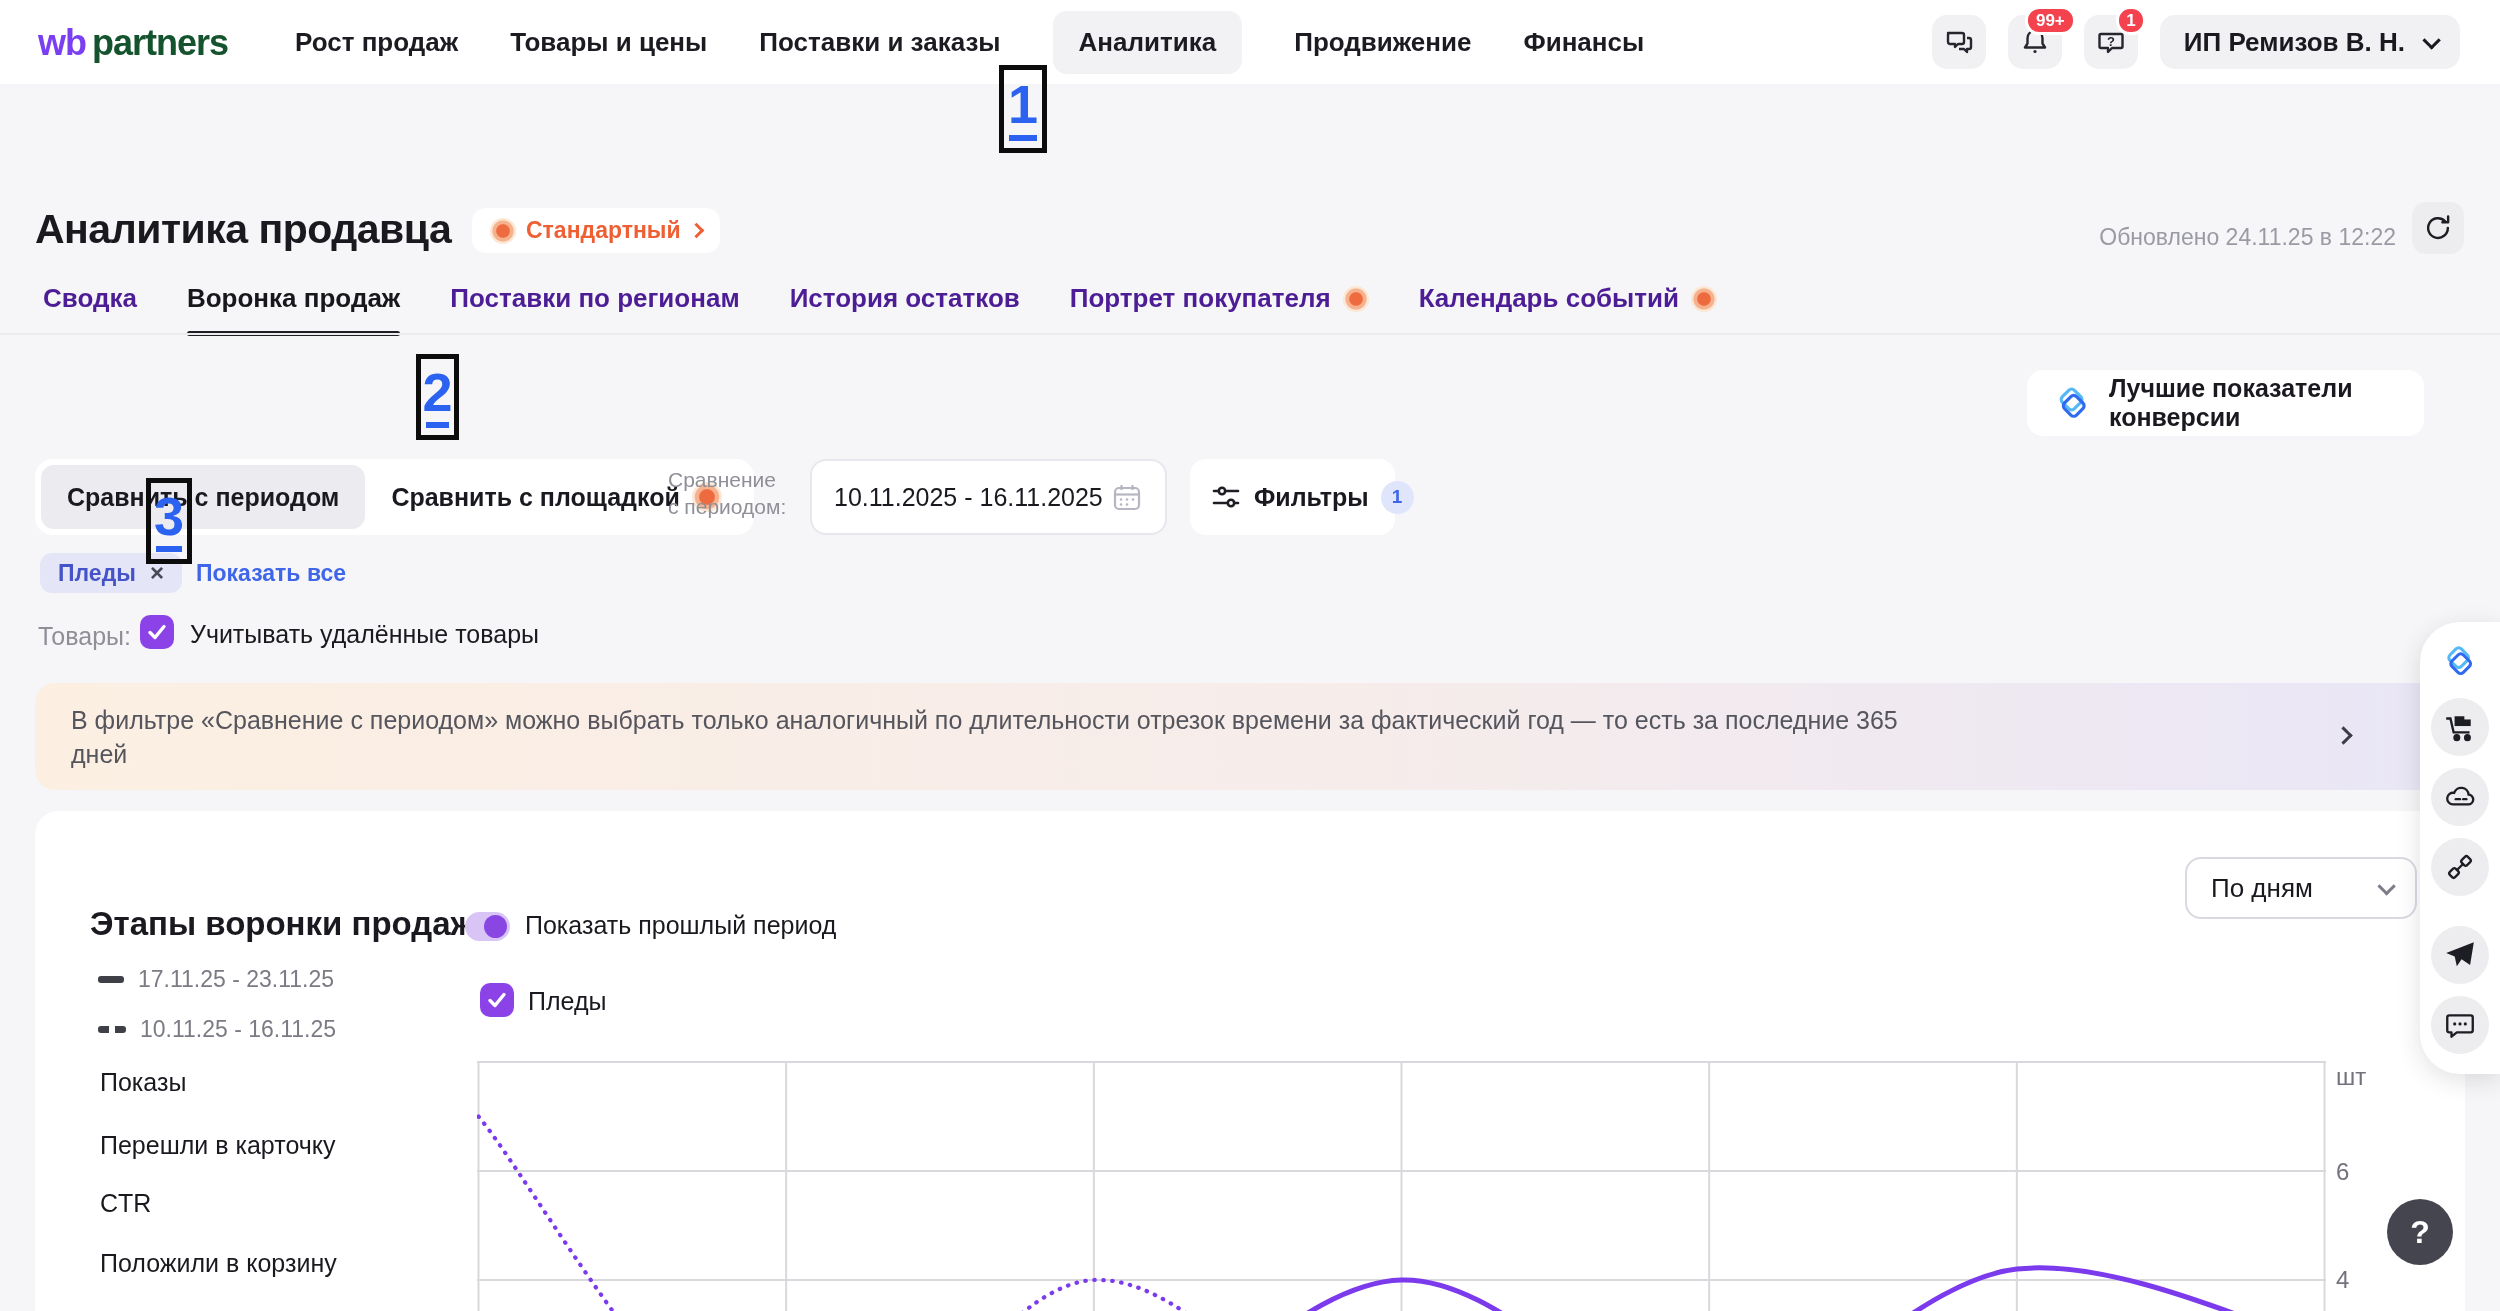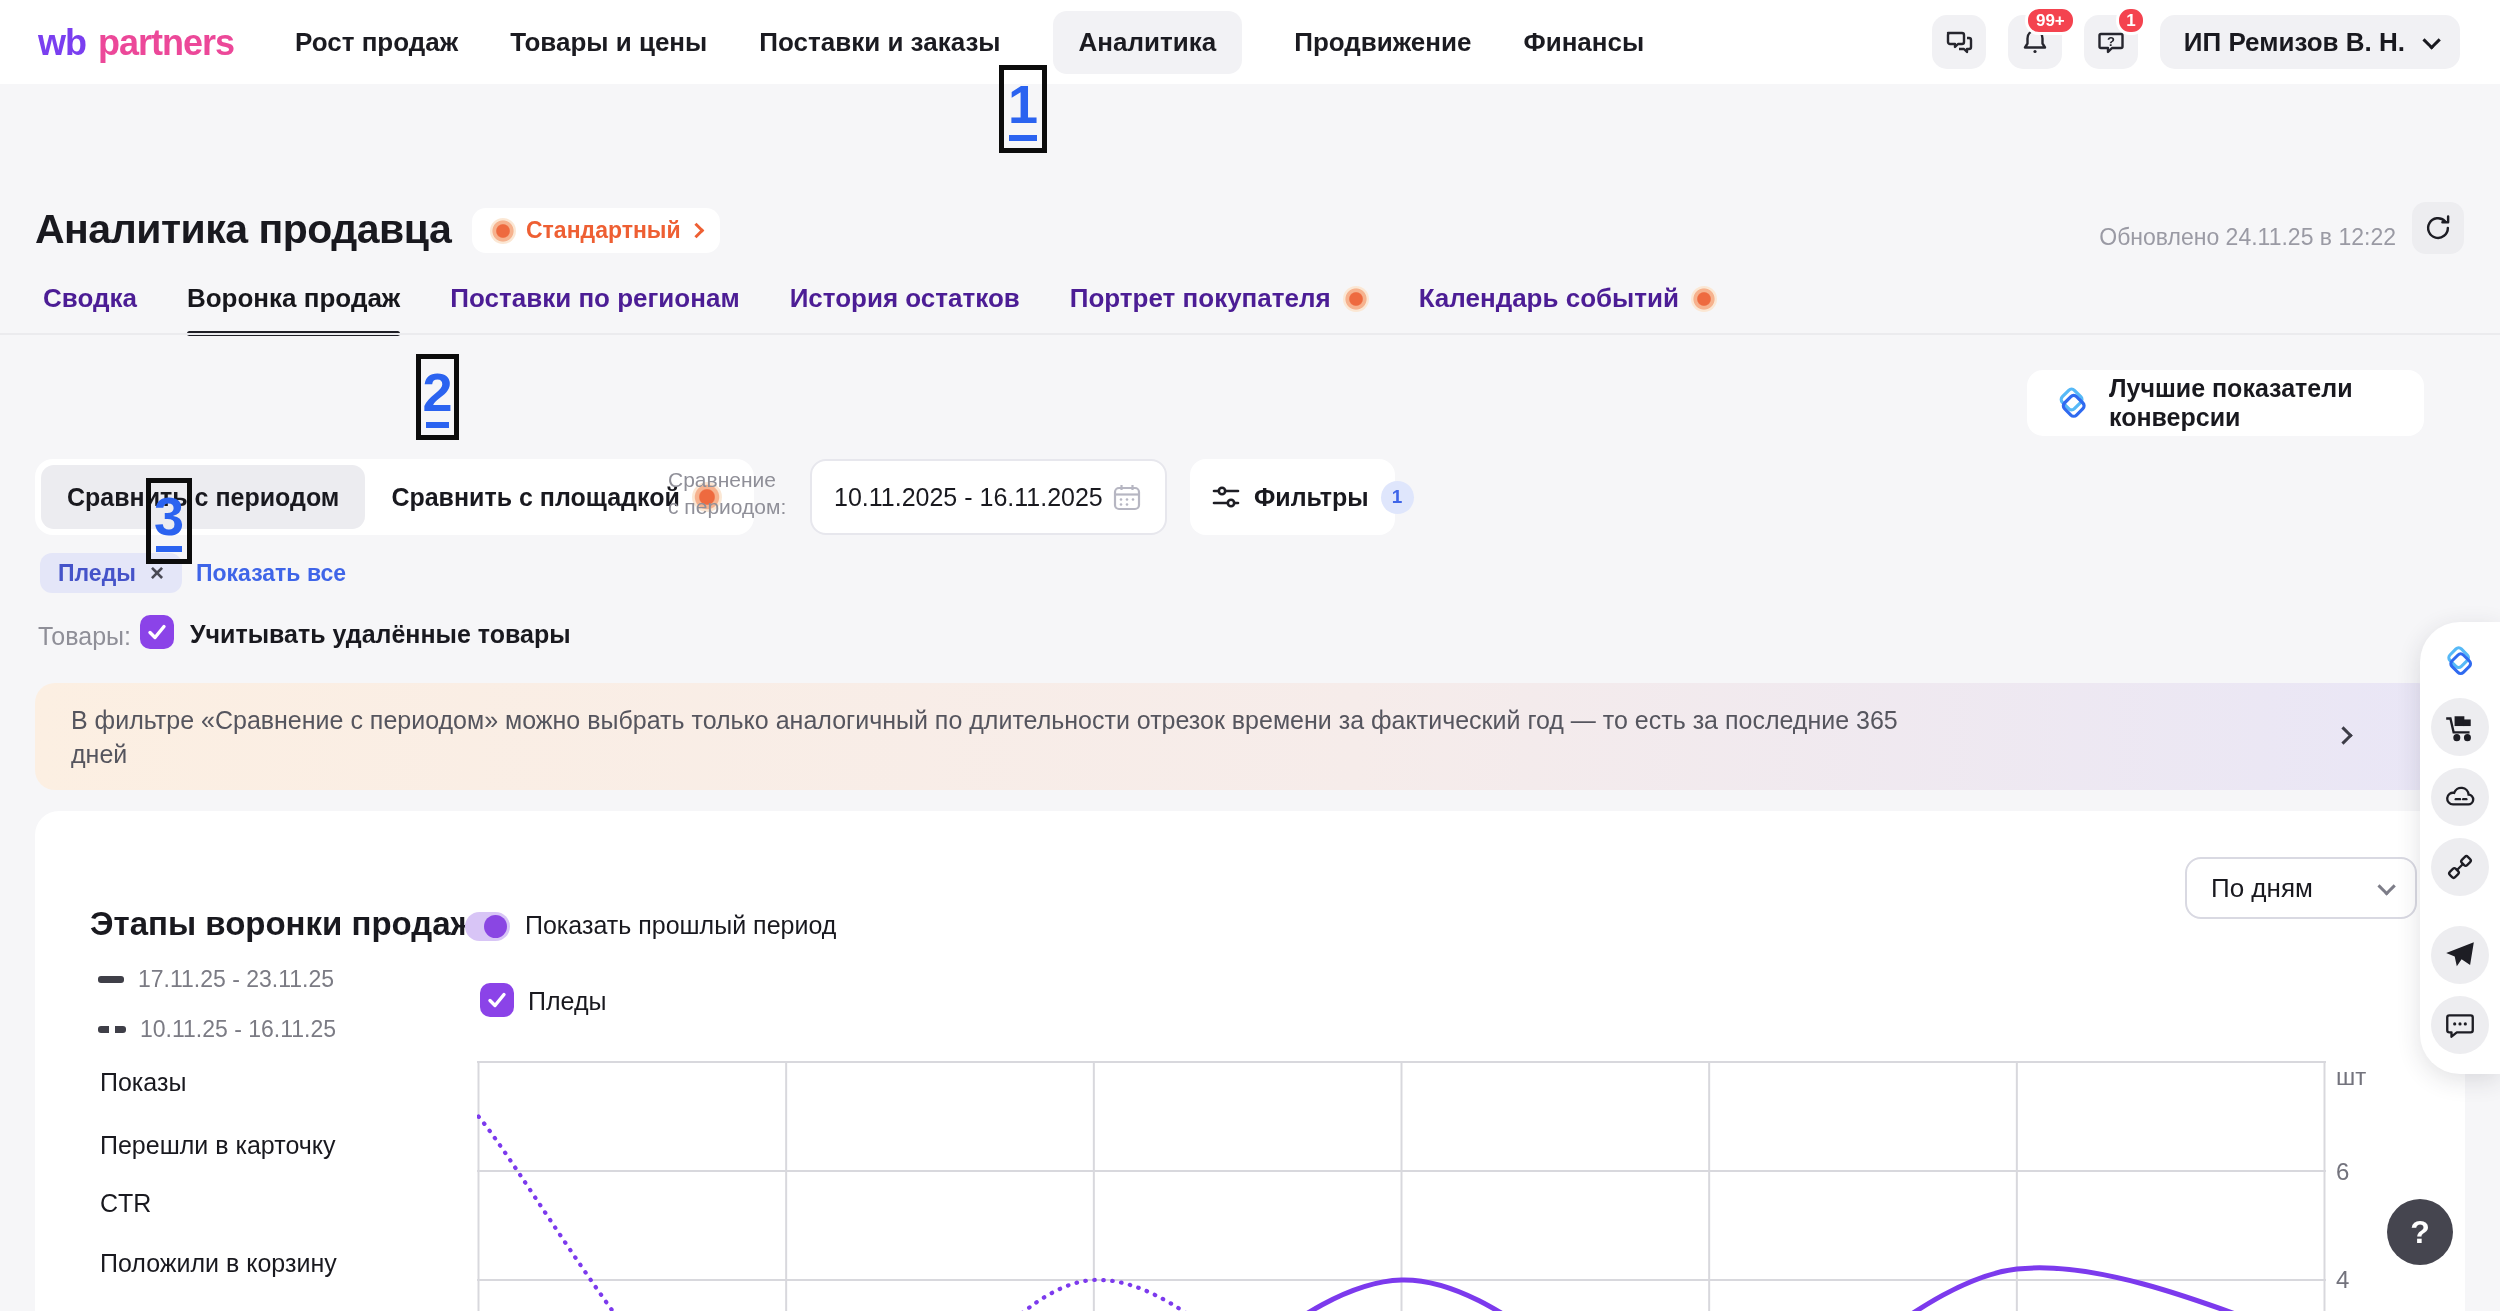--- a/index.html
+++ b/index.html
@@ -4,21 +4,21 @@
 <style>
   * { box-sizing: border-box; margin: 0; padding: 0; }
   body { background:#2a2a2e; font-family:"Liberation Sans", sans-serif; }
   #screen { position:relative; width:2500px; height:1311px; background:#f6f6f8; overflow:hidden;
             font-family:"Liberation Sans", sans-serif; color:#19191f; }
 
   
   .topbar { position:absolute; left:0; top:0; width:2500px; height:84px; background:#ffffff; z-index:5; }
   .logo { position:absolute; left:38px; top:22px; font-size:36px; font-weight:700; letter-spacing:-1px; }
   .logo .wb { color:#7a3ff0; }
-  .logo .partners { color:#ec4899; margin-left:12px; }
+  .logo .partners { color:#14532d; margin-left:6px; }
   .nav { position:absolute; left:295px; top:0; height:84px; display:flex; align-items:center; gap:52px; }
   .nav-item { font-size:26px; font-weight:600; color:#1b1b21; white-space:nowrap; cursor:pointer; }
   .nav-item.pill { background:#f2f2f5; border-radius:14px; padding:16px 26px; }
   .top-right { position:absolute; right:40px; top:15px; display:flex; align-items:center; gap:22px; }
   .icon-btn { position:relative; width:54px; height:54px; background:#f1f1f4; border-radius:15px;
               display:flex; align-items:center; justify-content:center; cursor:pointer; }
   .rbadge { position:absolute; top:-9px; right:-14px; background:#f4434f; color:#fff; font-size:17px; font-weight:700;
             padding:3px 8px; border-radius:14px; border:3px solid #fff; line-height:1; }
   .rbadge.round { right:-8px; padding:3px 7px; }
   .account { height:54px; background:#f1f1f4; border-radius:15px; display:flex; align-items:center;
@@ -75,21 +75,21 @@
   
   .tag { position:absolute; left:40px; top:553px; height:40px; background:#e4e6f8; border-radius:12px;
          display:flex; align-items:center; gap:14px; padding:0 18px; }
   .tag .t { color:#4553c9; font-size:23px; font-weight:600; }
   .tag .x { color:#4a4a55; font-size:24px; font-weight:700; cursor:pointer; line-height:1; }
   .reset-link { position:absolute; left:196px; top:560px; color:#3f65e8; font-size:23px; font-weight:700; cursor:pointer; }
   .goods-label { position:absolute; left:38px; top:622px; font-size:25px; color:#8f8f98; }
   .pcheck { width:34px; height:34px; background:#8b43e8; border-radius:10px; display:flex; align-items:center;
             justify-content:center; cursor:pointer; }
   #goods-check { position:absolute; left:140px; top:615px; }
-  .goods-text { position:absolute; left:190px; top:620px; font-size:25px; font-weight:700;text-align:center; }
+  .goods-text { position:absolute; left:190px; top:620px; font-size:25px; font-weight:400;text-align:center; }
 
   
   .banner { position:absolute; left:35px; top:683px; width:2403px; height:107px; border-radius:20px;
             background:linear-gradient(90deg,#fcefe2 0%,#f6ecea 55%,#e9e6f6 100%); padding:20px 60px 0 36px; }
   .banner .ln { font-size:25px; color:#55555e; line-height:34px; }
   .banner .chev { position:absolute; right:88px; top:46px; color:#3c3c46; }
 
   
   .card { position:absolute; left:35px; top:811px; width:2430px; height:520px; background:#fff; border-radius:24px 24px 0 0; }
   .sec-title { position:absolute; left:55px; top:94px; font-size:33px; font-weight:700; }

